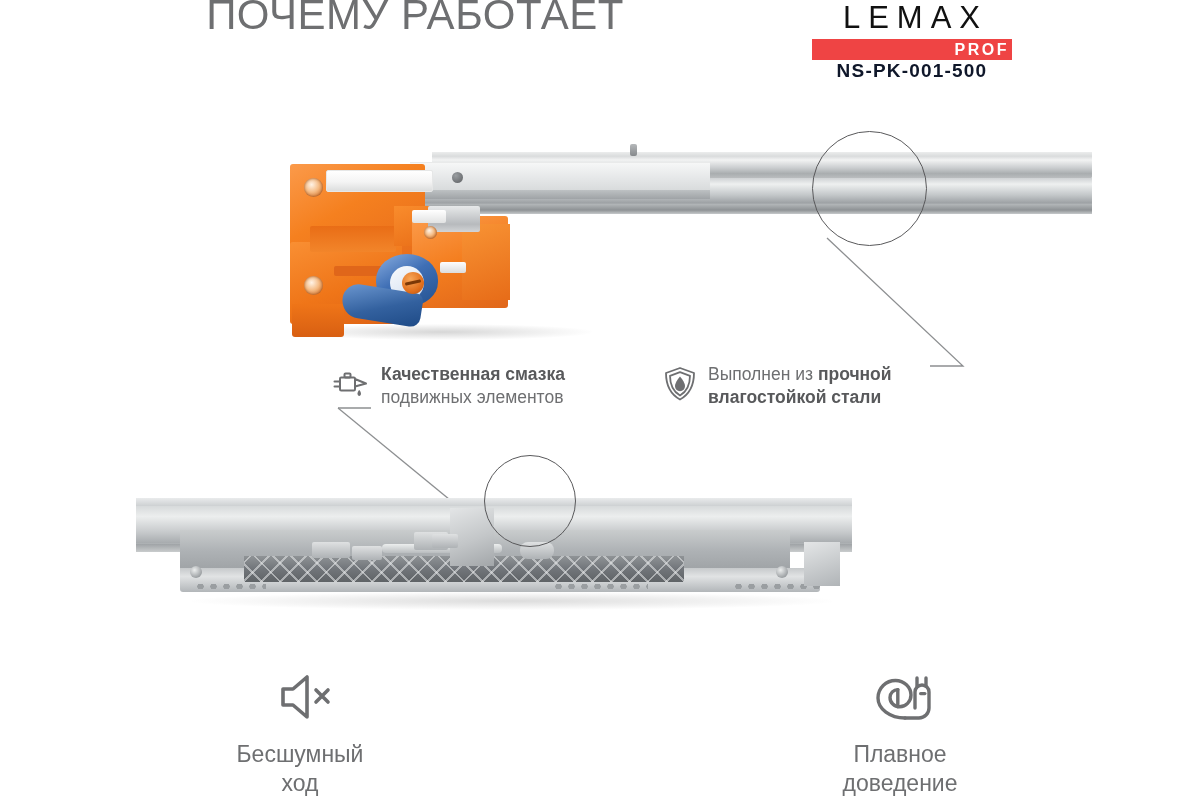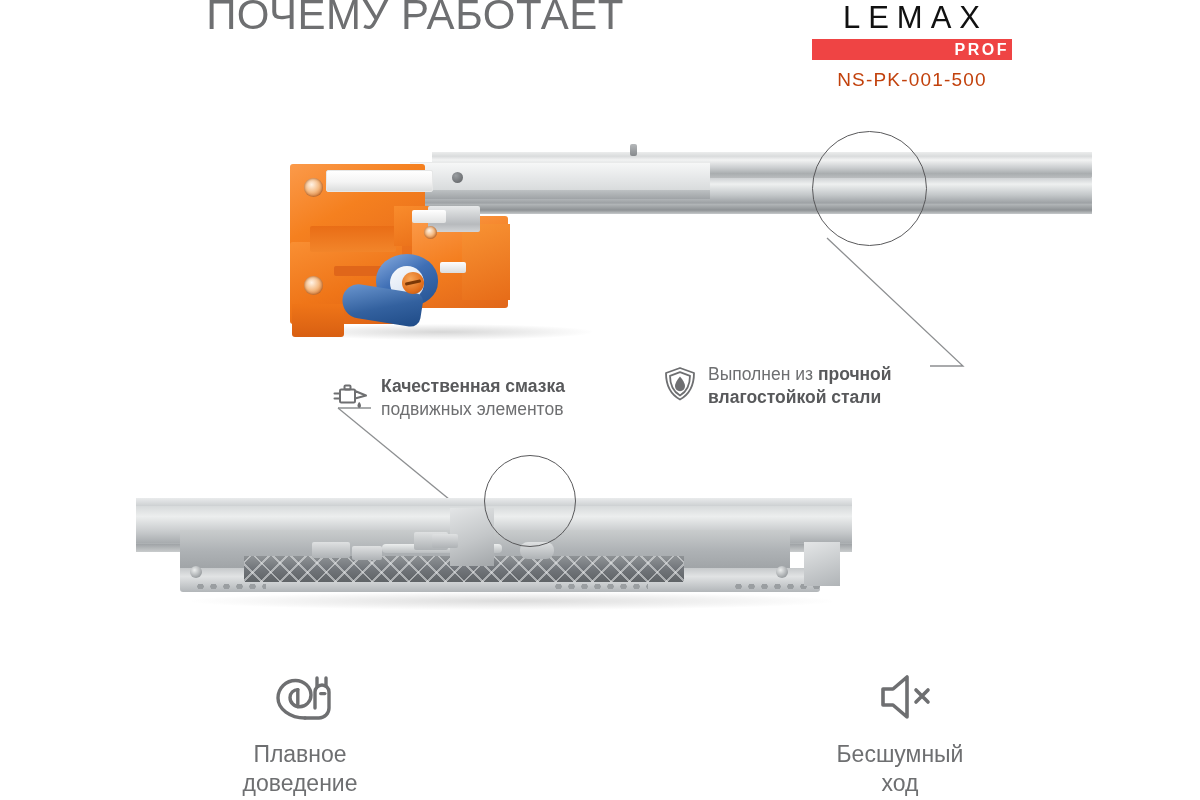--- a/index.html
+++ b/index.html
@@ -32,21 +32,21 @@
   }
   .logo-bar{
     margin-top:6px;height:21px;background:#ef4444;position:relative;
     display:flex;align-items:center;justify-content:flex-end;
   }
   .logo-bar span{
     color:#ffffff;font-size:16px;font-weight:700;letter-spacing:2.5px;
     padding-right:3px;line-height:1;
   }
   .model-code{
-    margin-top:9px;font-size:19px;letter-spacing:1.2px;color:#c2410c;font-weight:400;
+    font-size:19px;letter-spacing:1.2px;color:#0f172a;font-weight:700;
   }
 
   
   .photo-top{position:absolute;left:282px;top:128px;width:810px;height:220px;}
 
   .rail-far{
     position:absolute;left:150px;top:28px;width:660px;height:22px;
     background:linear-gradient(180deg,#d8dadb 0%,#f2f3f3 18%,#c9ccce 55%,#a9adaf 80%,#babdbf 100%);
     border-radius:1px;
   }
@@ -179,21 +179,21 @@
     box-sizing:border-box;background:transparent;
   }
   .mag.top{left:812px;top:131px;width:115px;height:115px;}
   .mag.bottom{left:484px;top:455px;width:92px;height:92px;}
 
   
   .anno{position:absolute;display:flex;align-items:flex-start;gap:11px;}
   .anno .ico{flex:0 0 auto;margin-top:2px;}
   .anno .txt{font-size:17.5px;line-height:1.32;color:#6e6f71;white-space:nowrap;}
   .anno .txt b{font-weight:700;color:#58595b;}
-  .anno-lube{left:330px;top:375px;}
+  .anno-lube{left:330px;top:363px;}
   .anno-steel{left:663px;top:363px;}
 
   
   .photo-bottom{position:absolute;left:132px;top:470px;width:730px;height:140px;}
   .b-rail-top{
     position:absolute;left:4px;top:28px;width:716px;height:9px;
     background:linear-gradient(180deg,#e9ebec 0%,#cacdcf 100%);
   }
   .b-rail-face{
     position:absolute;left:4px;top:36px;width:716px;height:40px;
@@ -395,46 +395,46 @@
     <div class="b-tail"></div>
   </div>
 
   <div class="mag bottom"></div>
 
   <div class="features">
 
     <div class="feature">
       <div class="f-ico">
         <svg width="78" height="62" viewBox="0 0 78 62">
+          <g fill="none" stroke="#6e6f71" stroke-width="3.6" stroke-linecap="round" stroke-linejoin="round">
+            <path d="M22 23 H32 L46 11 V51 L32 39 H22 Z"></path>
+            <path d="M55 24 L67 36 M67 24 L55 36"></path>
+          </g>
+        </svg>
+      </div>
+      <div class="f-label">
+        <span>Бесшумный</span><br>
+        <span>ход</span>
+      </div>
+    </div>
+
+    <div class="feature">
+      <div class="f-ico">
+        <svg width="78" height="62" viewBox="0 0 78 62">
           <g fill="none" stroke="#6e6f71" stroke-width="3.4" stroke-linecap="round" stroke-linejoin="round">
             <path d="M56 12 V20"></path>
             <path d="M65 12 V20"></path>
             <path d="M44 52 H58 C63.5 52 68 47.5 68 42 V26 C68 22.2 64.8 19 61 19 C57.2 19 54 22.2 54 26 V42"></path>
             <path d="M44 52 C29 52 17 43 17 32 C17 22 25 14.5 34.5 14.5 C43 14.5 50 21 50 29 C50 35.6 44.8 40.8 38.6 40.8 C33.2 40.8 29 36.6 29 31.4 C29 27 32.6 23.6 36.8 23.6"></path>
             <path d="M36.8 23.6 V40.8"></path>
           </g>
           <rect x="58" y="26" width="7.5" height="3.2" rx="1.6" fill="#6e6f71"></rect>
         </svg>
       </div>
       <div class="f-label">
         <span>Плавное</span><br>
         <span>доведение</span>
       </div>
     </div>
 
-    <div class="feature">
-      <div class="f-ico">
-        <svg width="78" height="62" viewBox="0 0 78 62">
-          <g fill="none" stroke="#6e6f71" stroke-width="3.6" stroke-linecap="round" stroke-linejoin="round">
-            <path d="M22 23 H32 L46 11 V51 L32 39 H22 Z"></path>
-            <path d="M55 24 L67 36 M67 24 L55 36"></path>
-          </g>
-        </svg>
-      </div>
-      <div class="f-label">
-        <span>Бесшумный</span><br>
-        <span>ход</span>
-      </div>
-    </div>
-
 
   </div>
 </div>
 
 </body></html>

